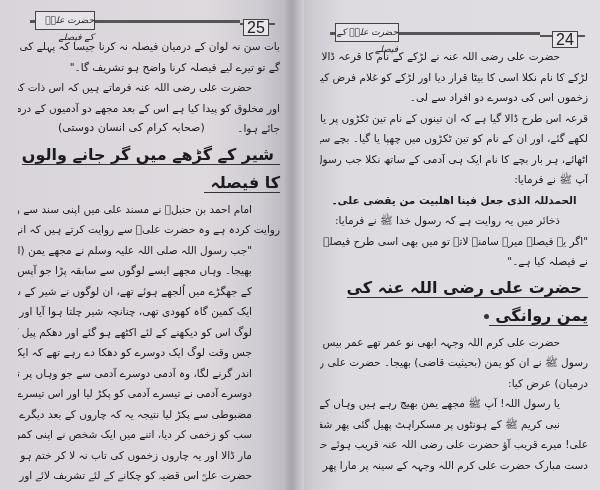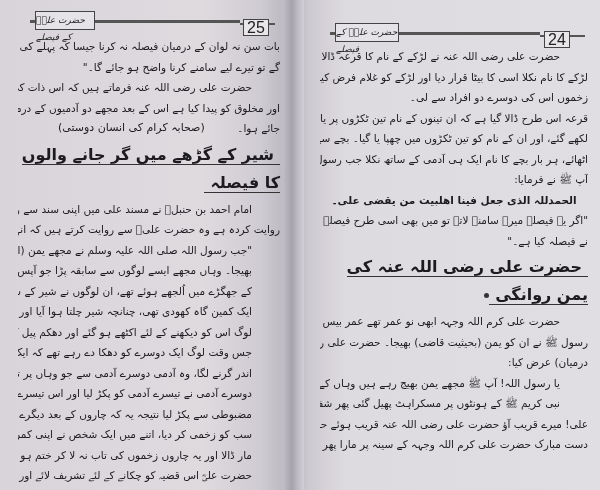--- a/index.html
+++ b/index.html
@@ -22,21 +22,21 @@
   }
   .header {
     position:absolute; top:10px; height:22px;
   }
   .left .header { left:30px; width:245px; }
   .right .header { left:40px; width:255px; top:22px; }
   .hdr-line { position:absolute; top:10px; height:3px; background:#555; }
   .hdr-box {
     position:absolute; top:1px; height:17px; border:1px solid #444;
     background:#e6e3e8; font-size:9px; color:#222; direction:rtl;
-    text-align:left; line-height:17px; font-style:italic;
+    text-align:right; line-height:17px; font-style:italic;
   }
   .pgnum {
     position:absolute; top:9px; height:15px; border:1px solid #444;
     background:#e9e6ea; font-size:16px; color:#222; line-height:15px;
     text-align:center; font-family:Liberation Sans, sans-serif;
   }
   .body {
     position:absolute; direction:rtl; text-align:justify; color:#1d1b20;
     font-size:10.5px; line-height:20.5px;
   }
@@ -59,21 +59,21 @@
 
 <div class="page left">
   <div class="header">
     <div class="hdr-line" style="left:0;width:210px;"></div>
     <div class="hdr-box" style="left:5px;width:58px;">حضرت علیؓ کے فیصلے</div>
     <div class="hdr-line" style="left:210px;width:35px;top:13px;height:2px;"></div>
     <div class="pgnum" style="left:213px;width:24px;">25</div>
   </div>
   <div class="body">
     <div class="line">بات سن نہ لوان کے درمیان فیصلہ نہ کرنا جیسا کہ پہلے کی بات سنی ہو جب تم اسی طرح کرو</div>
-    <div class="line">گے تو تیرے لیے سامنے کرنا واضح ہو جائے گا۔"</div>
+    <div class="line">گے تو تیرے لیے فیصلہ کرنا واضح ہو تشریف گا۔"</div>
     <div class="line indent">حضرت علی رضی اللہ عنہ فرماتے ہیں کہ اس ذات کی قسم جس نے دانے کو پیدا کیا</div>
     <div class="line">اور مخلوق کو پیدا کیا ہے اس کے بعد مجھے دو آدمیوں کے درمیان کبھی فیصلہ کرنے میں کوئی تردد</div>
     <div class="line" style="display:flex;justify-content:space-between;">
       <span>جائے ہوا۔</span>
       <span class="source">(صحابہ کرام کی انسان دوستی)</span>
     </div>
     <div class="heading"><span>شیر کے گڑھے میں گر جانے والوں کا فیصلہ</span></div>
     <div class="line indent">امام احمد بن حنبلؒ نے مسند علی میں اپنی سند سے روایت بیان کی ہے جو حنش سے</div>
     <div class="line">روایت کردہ ہے وہ حضرت علیؓ سے روایت کرتے ہیں کہ انہوں نے فرمایا:</div>
     <div class="line indent">"جب رسول اللہ صلی اللہ علیہ وسلم نے مجھے یمن (اپنا نمائندہ بنا کر)</div>
@@ -91,31 +91,32 @@
     <div class="line">کی زندگی ہی میں تم آپس میں دست و گریباں ہو گئے؟ میں تم لوگوں کے درمیان فیصلہ کرتا</div>
 
   </div>
 </div>
 
 <div class="page right">
   <div class="header">
     <div class="hdr-line" style="left:0;width:210px;"></div>
     <div class="hdr-box" style="left:5px;width:62px;">حضرت علیؓ کے فیصلے</div>
     <div class="hdr-line" style="left:210px;width:45px;top:13px;height:2px;"></div>
-    <div class="pgnum" style="left:214px;width:24px;">24</div>
+    <div class="pgnum" style="left:222px;width:24px;">24</div>
   </div>
   <div class="body">
     <div class="line indent">حضرت علی رضی اللہ عنہ نے لڑکے کے نام کا قرعہ ڈالا۔ جس کے نام کے ساتھ</div>
     <div class="line">لڑکے کا نام نکلا اسی کا بیٹا قرار دیا اور لڑکے کو غلام فرض کیا اور اس کی قیمت لگائی اور دو تہائی</div>
     <div class="line">زخموں اس کی دوسرے دو افراد سے لی۔</div>
     <div class="line">قرعہ اس طرح ڈالا گیا ہے کہ ان تینوں کے نام تین ٹکڑوں پر یا کسی دوسری چیز پر</div>
     <div class="line">لکھے گئے، اور ان کے نام کو تین ٹکڑوں میں چھپا یا گیا۔ بچے سے کہا کہ ان میں سے ایک کو</div>
     <div class="line">اٹھائے، ہر بار بچے کا نام ایک ہی آدمی کے ساتھ نکلا جب رسول اللہ ﷺ نے فیصلہ سنا تو</div>
     <div class="line">آپ ﷺ نے فرمایا:</div>
     <div class="line arabic">الحمدللہ الذی جعل فینا اھلبیت من یقضی علی۔</div>
+    <div class="line indent">ذخائر میں یہ روایت ہے کہ رسول خدا ﷺ نے فرمایا:</div>
     <div class="line">"اگر یہ فیصلہ میرے سامنے لاتے تو میں بھی اسی طرح فیصلہ کرتا جس طرح علیؓ</div>
     <div class="line">نے فیصلہ کیا ہے۔"</div>
     <div class="heading"><span>حضرت علی رضی اللہ عنہ کی یمن روانگی</span><i class="bullet"></i></div>
     <div class="line indent">حضرت علی کرم اللہ وجہہ ابھی نو عمر تھے عمر بیس سال سے کچھ تجاوز ہو گی کہ</div>
     <div class="line">رسول ﷺ نے ان کو یمن (بحیثیت قاضی) بھیجا۔ حضرت علی رضی اللہ عنہ نے (بوقت</div>
     <div class="line">درمیان) عرض کیا:</div>
     <div class="line indent">یا رسول اللہ! آپ ﷺ مجھے یمن بھیج رہے ہیں وہاں کے لوگ مجھ سے قضا کے</div>
     <div class="line indent">نبی کریم ﷺ کے ہونٹوں پر مسکراہٹ پھیل گئی پھر شفقت بھرے انداز میں فرمایا:</div>
     <div class="line">علی! میرے قریب آؤ حضرت علی رضی اللہ عنہ قریب ہوئے حضرت اقدس ﷺ نے اپنا</div>
     <div class="line">دست مبارک حضرت علی کرم اللہ وجہہ کے سینہ پر مارا پھر یہ دعا فرمائی:</div>

